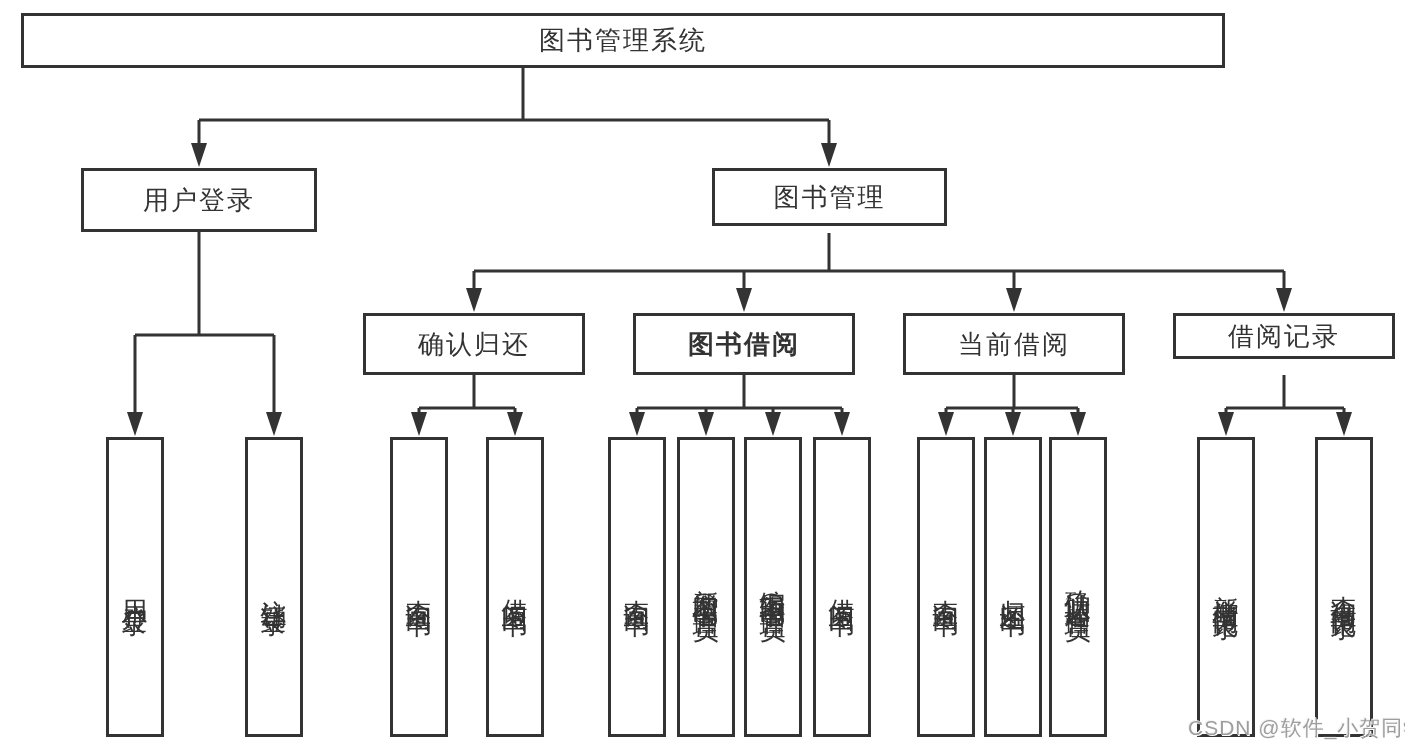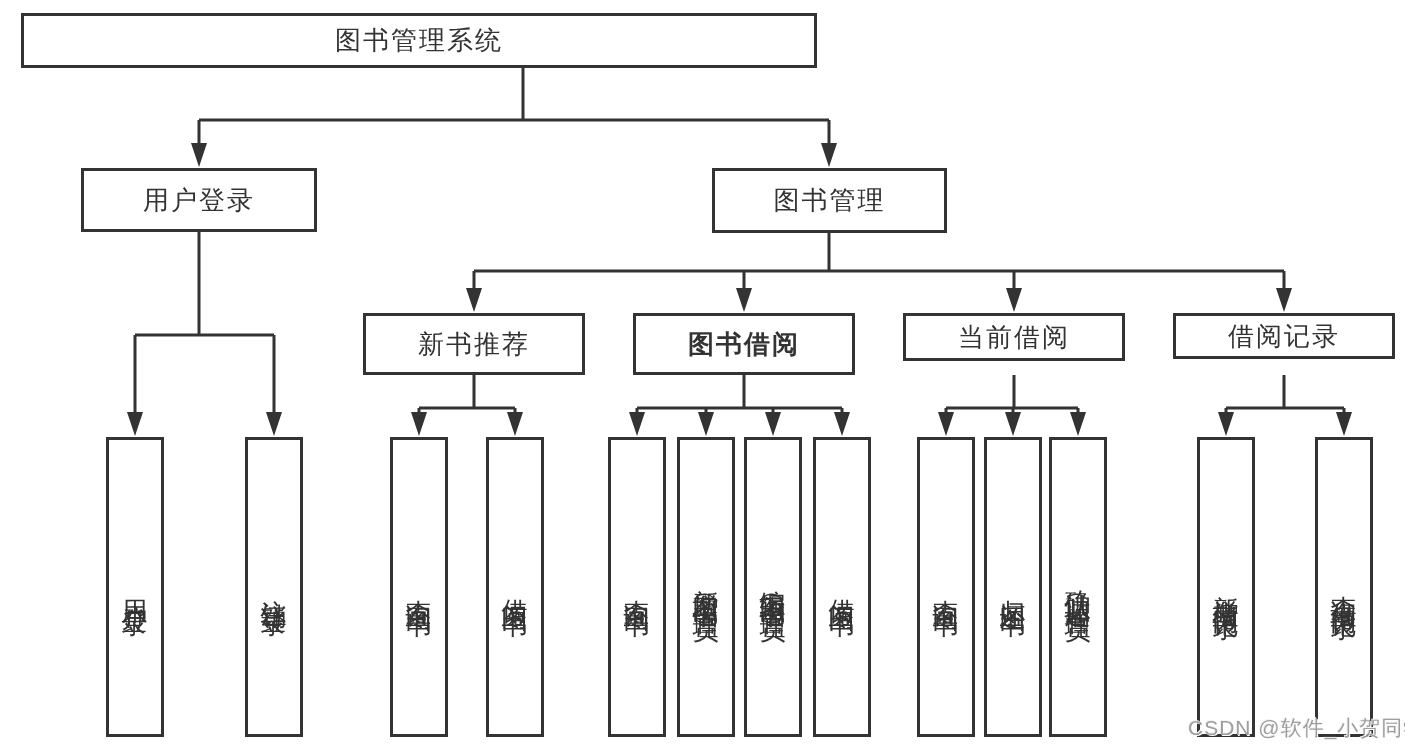--- a/index.html
+++ b/index.html
@@ -36,26 +36,26 @@
     top: 437px;
     width: 58px;
     height: 300px;
     writing-mode: vertical-rl;
     text-orientation: mixed;
     font-size: 26px;
     letter-spacing: 4px;
     line-height: 1;
   }
   
-  .root-box   { left: 21px;   top: 13px;  width: 796px; height: 55px; }
+  .root-box   { left: 21px;   top: 13px;  width: 1204px; height: 55px; }
   .b-user     { left: 81px;   top: 168px; width: 236px;  height: 64px; }
-  .b-mgmt     { left: 712px;  top: 168px; width: 235px;  height: 65px; }
+  .b-mgmt     { left: 712px;  top: 168px; width: 235px;  height: 58px; }
   .g-newbook  { left: 363px;  top: 313px; width: 222px;  height: 62px; }
   .g-borrow   { left: 633px;  top: 313px; width: 222px;  height: 62px; font-weight: bold; }
-  .g-current  { left: 903px;  top: 313px; width: 222px;  height: 48px; }
+  .g-current  { left: 903px;  top: 313px; width: 222px;  height: 62px; }
   .g-record   { left: 1173px; top: 313px; width: 222px;  height: 46px; }
   
   .l1  { left: 106px; }
   .l2  { left: 245px; }
   .l3  { left: 390px; }
   .l4  { left: 486px; }
   .l5  { left: 608px; }
   .l6  { left: 677px; }
   .l7  { left: 744px; }
   .l8  { left: 813px; }
@@ -124,21 +124,21 @@
   </div>
 
   <div class="box h-box b-user">
     <span>用户登录</span>
   </div>
   <div class="box h-box b-mgmt">
     <span>图书管理</span>
   </div>
 
   <div class="box h-box g-newbook">
-    <span>新书推荐</span>
+    <span>确认归还</span>
   </div>
   <div class="box h-box g-borrow">
     <span>图书借阅</span>
   </div>
   <div class="box h-box g-current">
     <span>当前借阅</span>
   </div>
   <div class="box h-box g-record">
     <span>借阅记录</span>
   </div>

